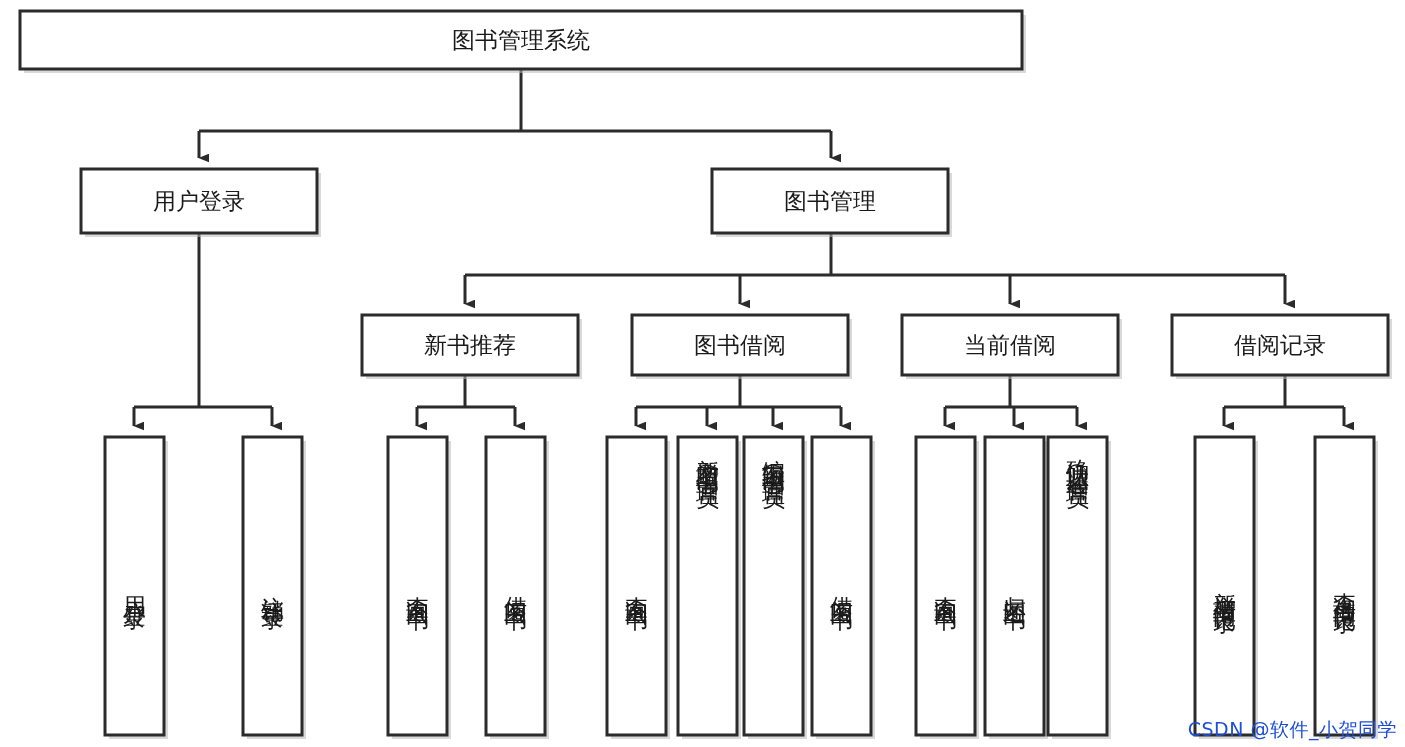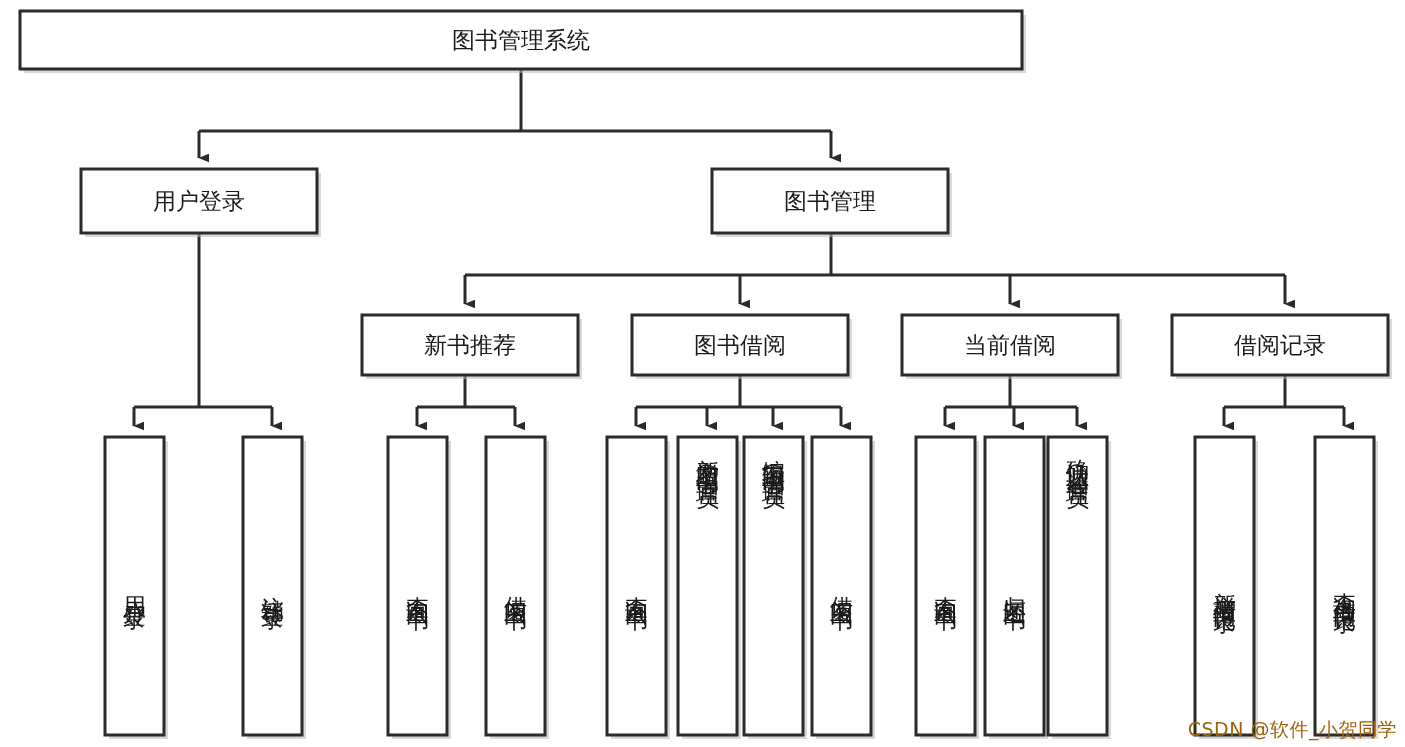--- a/index.html
+++ b/index.html
@@ -48,21 +48,21 @@
     font-size: 23px;
     text-anchor: middle;
     dominant-baseline: middle;
   }
   .watermark {
     position: absolute;
     right: 8px;
     bottom: 4px;
     font-family: "DejaVu Sans", "Liberation Sans", sans-serif;
     font-size: 19px;
-    color: #a16207;
+    color: #1d4ed8;
     letter-spacing: 0.5px;
     white-space: nowrap;
     user-select: none;
   }
 </style>
 </head>
 <body>
 
 <div id="diagram-root">
 

